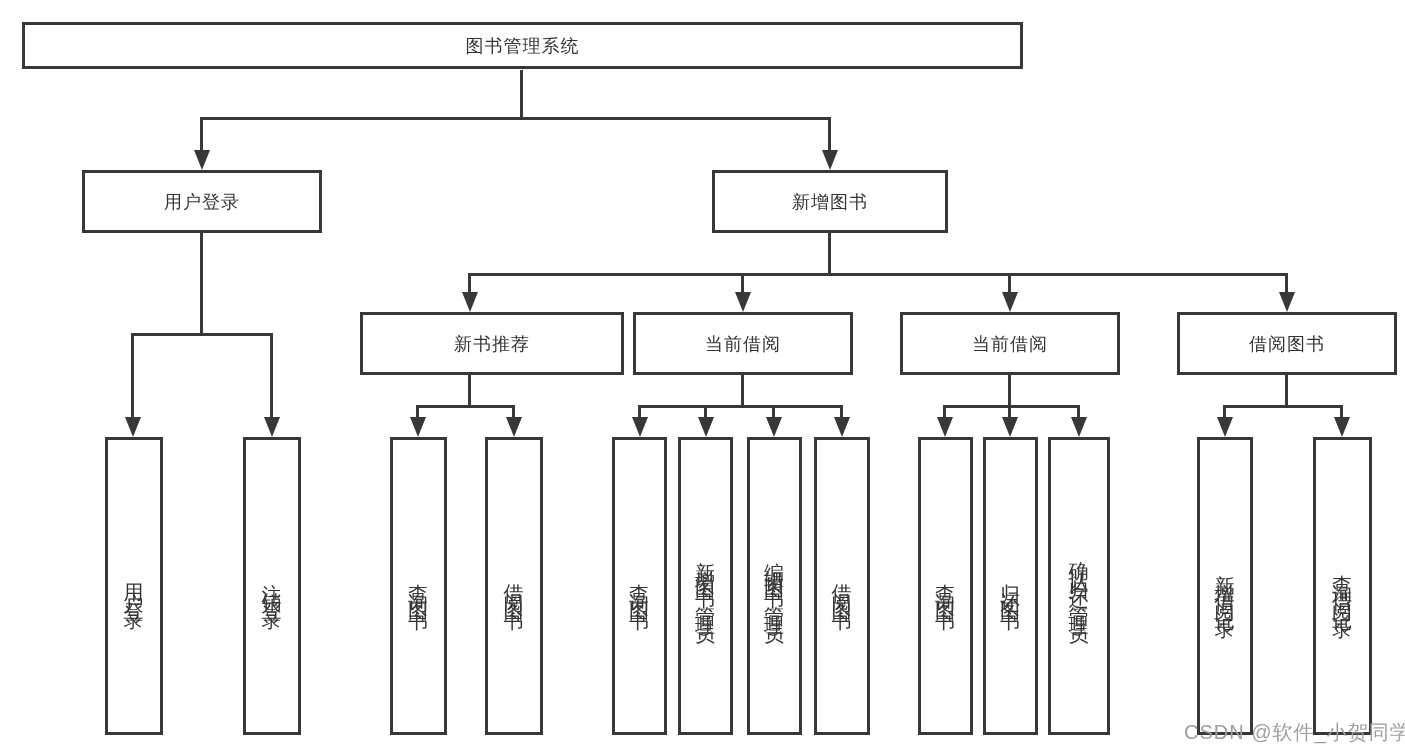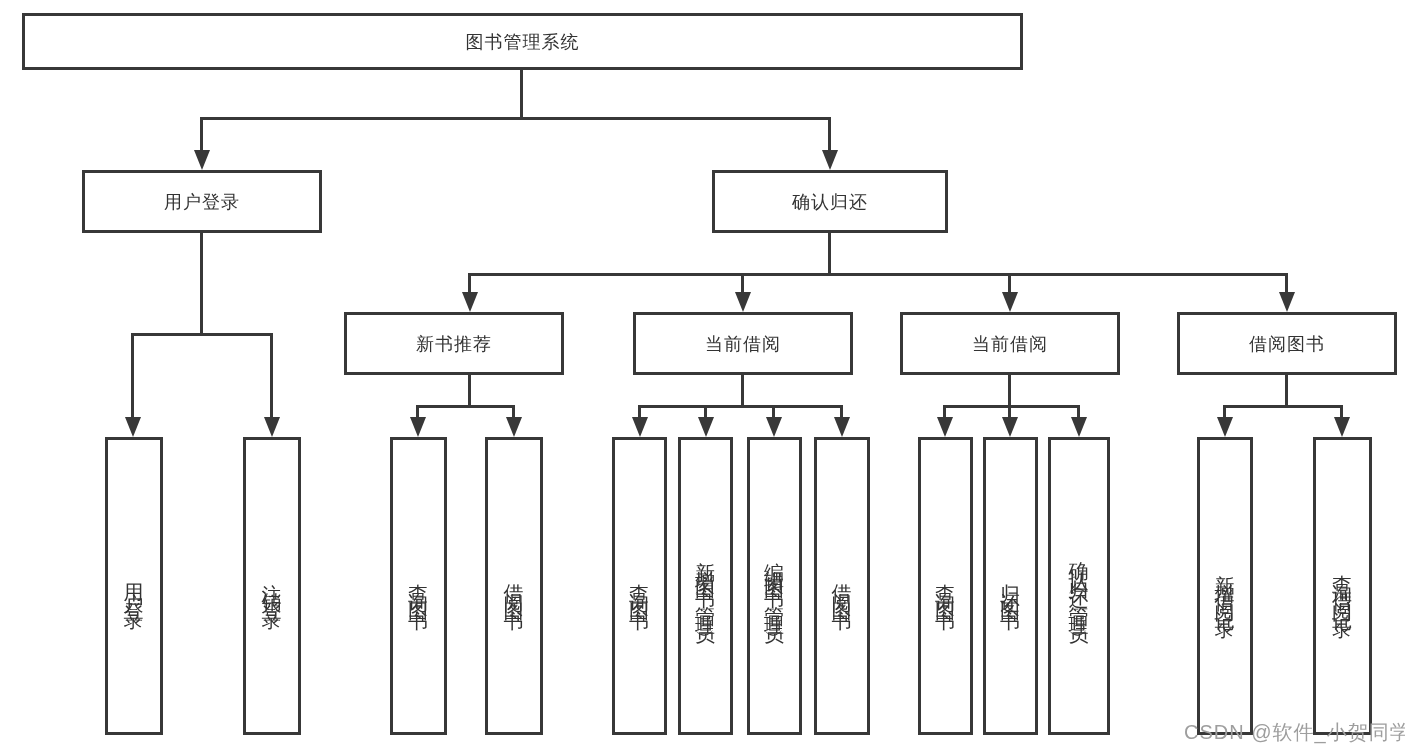--- a/index.html
+++ b/index.html
@@ -23,57 +23,57 @@
   .watermark{
     position:absolute;left:1184px;top:719px;font-size:20px;color:#9e9e9e;
     letter-spacing:1px;white-space:nowrap;z-index:5;
   }
 </style>
 </head>
 <body>
 
 <div class="canvas">
 
-  <div class="node hnode" style="left:22px;top:13px;width:1001px;height:57px">
+  <div class="node hnode" style="left:22px;top:22px;width:1001px;height:47px">
     <span>图书管理系统</span>
   </div>
 
   <div class="line" style="left:520px;top:70px;width:3px;height:47px"></div>
   <div class="line" style="left:200px;top:117px;width:631px;height:3px"></div>
   <div class="line" style="left:200px;top:117px;width:3px;height:33px"></div>
   <div class="ah" style="left:194px;top:150px"></div>
   <div class="line" style="left:828px;top:117px;width:3px;height:33px"></div>
   <div class="ah" style="left:822px;top:150px"></div>
 
   <div class="node hnode" style="left:82px;top:170px;width:240px;height:63px">
     <span>用户登录</span>
   </div>
   <div class="node hnode" style="left:712px;top:170px;width:236px;height:63px">
-    <span>确认归还</span>
+    <span>新增图书</span>
   </div>
 
   <div class="line" style="left:200px;top:233px;width:3px;height:100px"></div>
   <div class="line" style="left:131px;top:333px;width:142px;height:3px"></div>
   <div class="line" style="left:131px;top:333px;width:3px;height:84px"></div>
   <div class="ah" style="left:125px;top:417px"></div>
   <div class="line" style="left:270px;top:333px;width:3px;height:84px"></div>
   <div class="ah" style="left:264px;top:417px"></div>
 
   <div class="line" style="left:828px;top:233px;width:3px;height:40px"></div>
   <div class="line" style="left:468px;top:273px;width:820px;height:3px"></div>
   <div class="line" style="left:468px;top:273px;width:3px;height:19px"></div>
   <div class="ah" style="left:462px;top:292px"></div>
   <div class="line" style="left:741px;top:273px;width:3px;height:19px"></div>
   <div class="ah" style="left:735px;top:292px"></div>
   <div class="line" style="left:1008px;top:273px;width:3px;height:19px"></div>
   <div class="ah" style="left:1002px;top:292px"></div>
   <div class="line" style="left:1285px;top:273px;width:3px;height:19px"></div>
   <div class="ah" style="left:1279px;top:292px"></div>
 
-  <div class="node hnode" style="left:344px;top:312px;width:220px;height:63px">
+  <div class="node hnode" style="left:360px;top:312px;width:264px;height:63px">
     <span>新书推荐</span>
   </div>
   <div class="node hnode" style="left:633px;top:312px;width:220px;height:63px">
     <span>当前借阅</span>
   </div>
   <div class="node hnode" style="left:900px;top:312px;width:220px;height:63px">
     <span>当前借阅</span>
   </div>
   <div class="node hnode" style="left:1177px;top:312px;width:220px;height:63px">
     <span>借阅图书</span>

